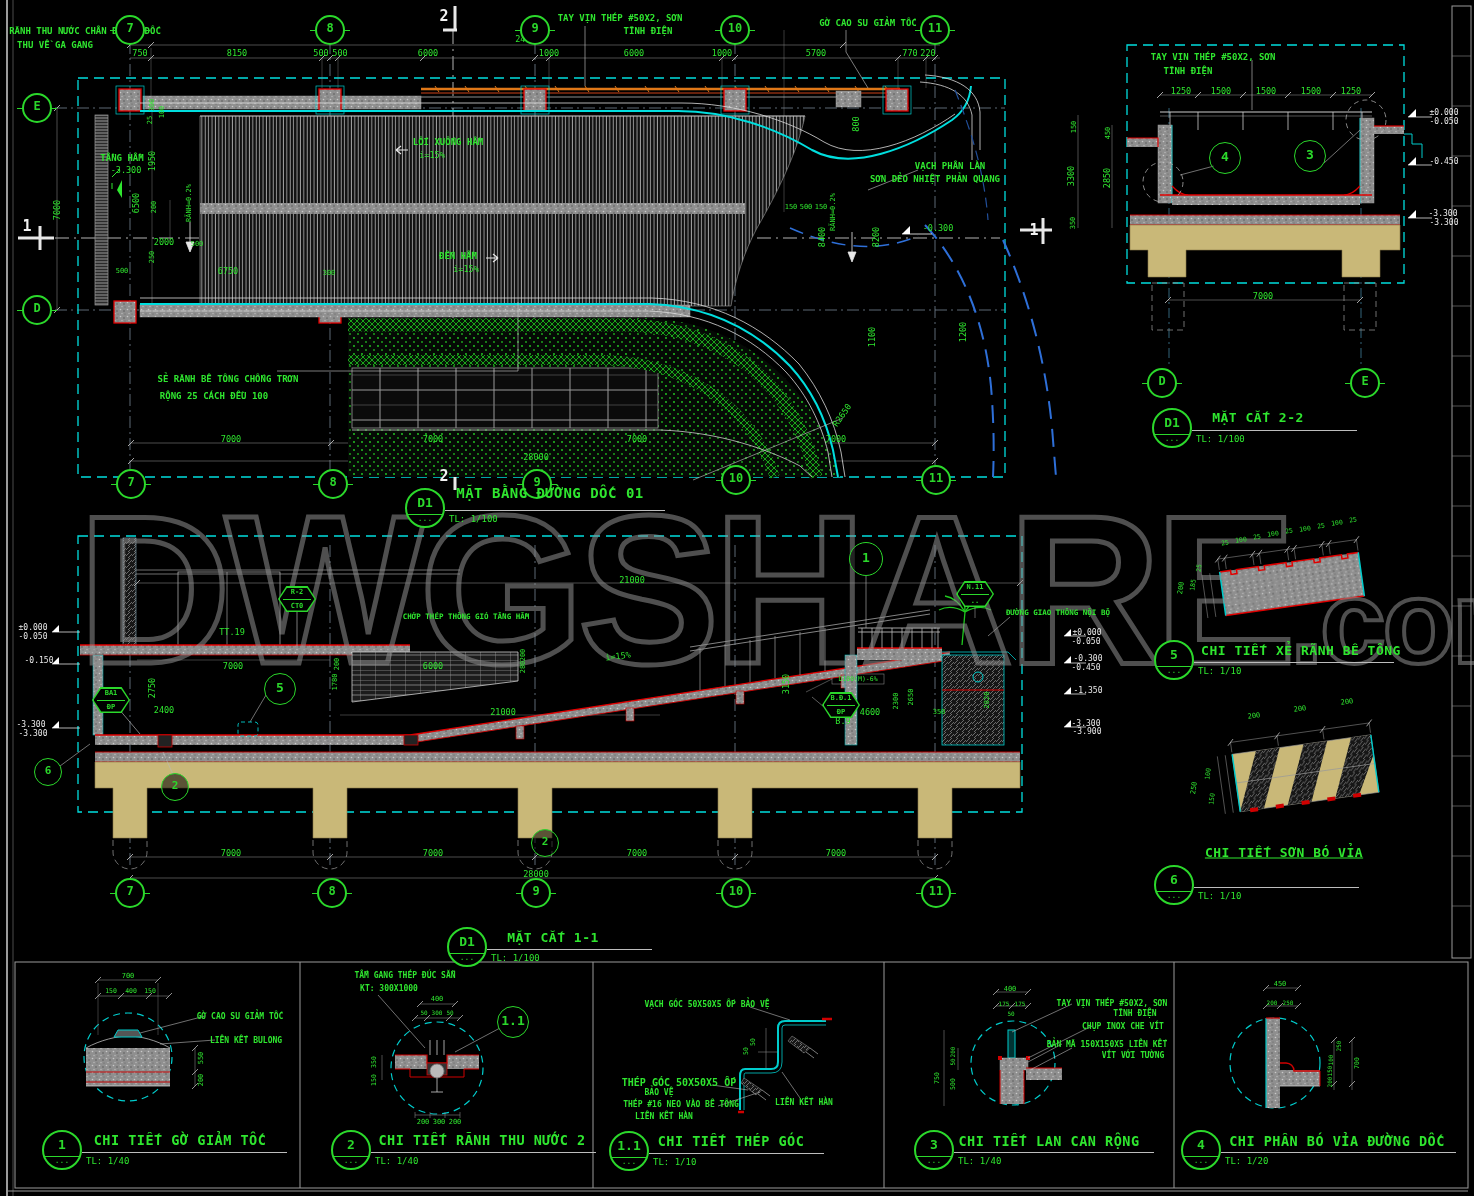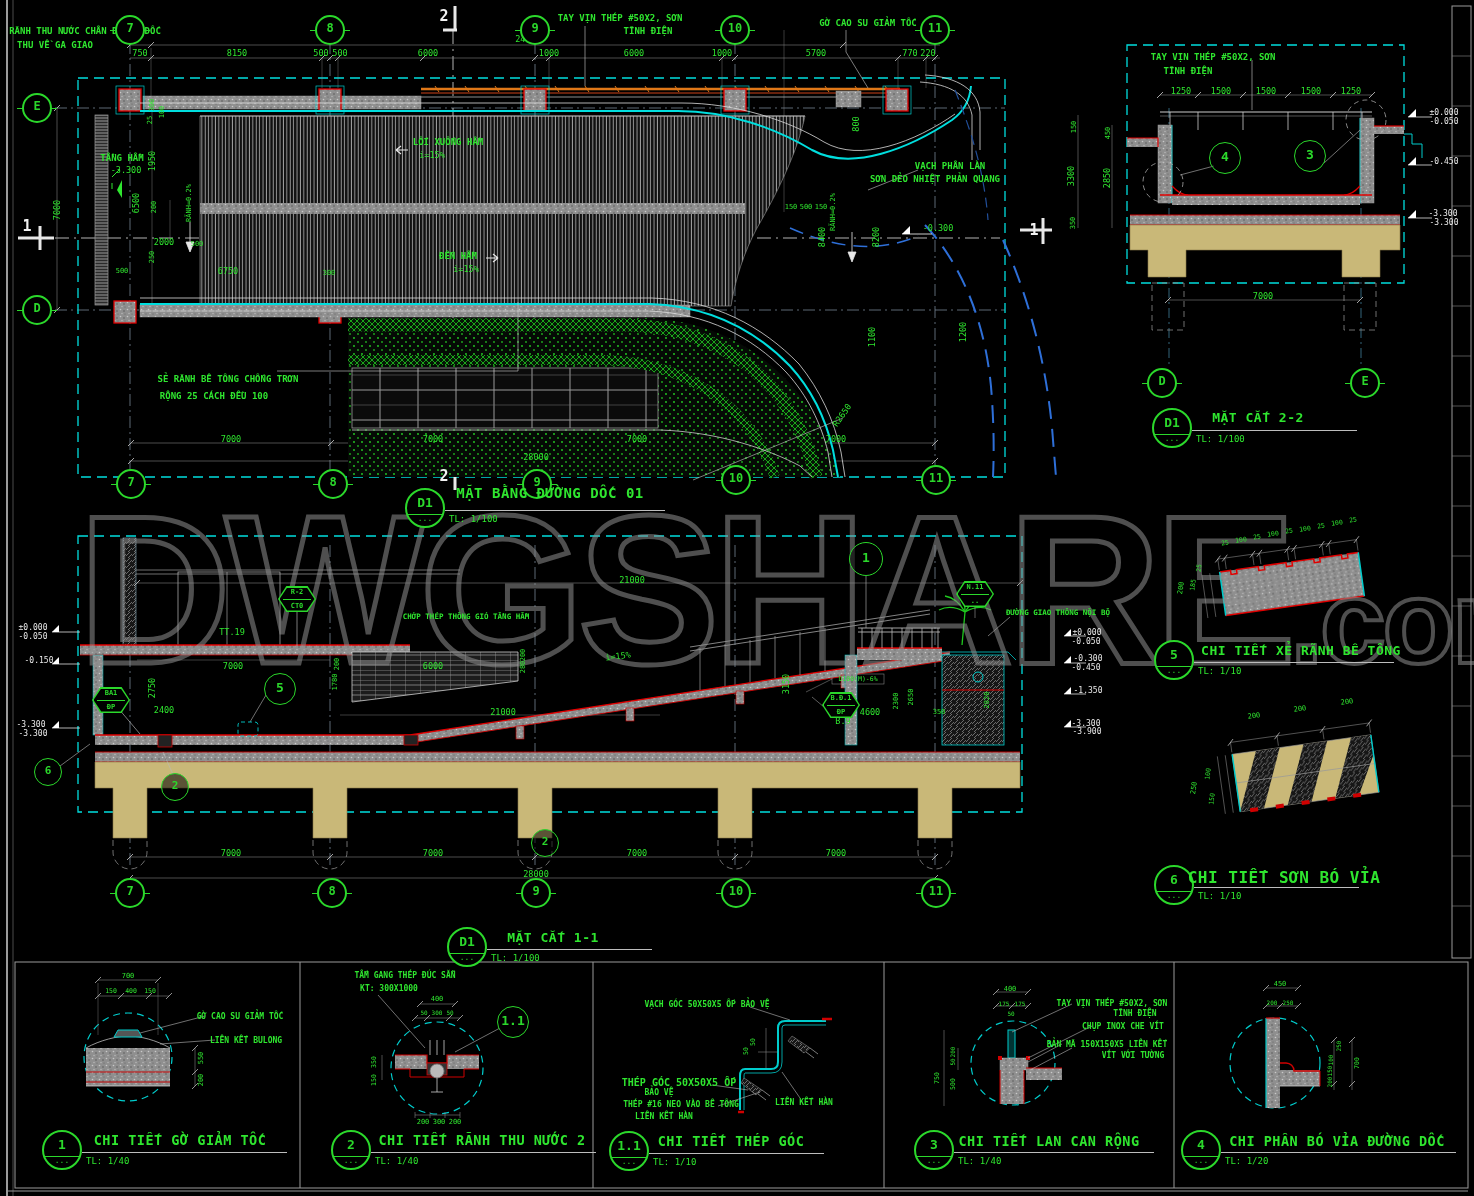--- a/index.html
+++ b/index.html
@@ -412,21 +412,21 @@
  <path d="M1263,991l6,-6M1295,991l6,-6M1263,1009l6,-6M1277,1009l6,-6M1295,1009l6,-6" stroke="#cfcfcf" stroke-width="0.7"></path>
  <path d="M1334,1040V1090M1352,1040V1090" stroke="#9b9b9b" stroke-width="0.5"></path>
  <path d="M1331,1043l6,-6M1331,1087l6,-6M1349,1043l6,-6M1349,1087l6,-6" stroke="#cfcfcf" stroke-width="0.7"></path>
 </g>
 </svg>
 
 <div id="wm"><span class="big">DWGSHARE</span><span class="sml">.com</span></div>
 
 <div id="anno-layer">
       <div class="an lbl" style="transform: translate(-50%, -50%) rotate(0deg); left: 85px; top: 31px;">RÃNH THU NƯỚC CHÂN ĐƯỜNG DỐC</div>
-      <div class="an lbl" style="transform: translate(-50%, -50%) rotate(0deg); left: 55px; top: 45px;">THU VỀ GA GIAO</div>
+      <div class="an lbl" style="transform: translate(-50%, -50%) rotate(0deg); left: 55px; top: 45px;">THU VỀ GA GANG</div>
       <div class="an g" style="transform: translate(-50%, -50%) rotate(0deg); left: 140px; top: 53px;">750</div>
       <div class="an g" style="transform: translate(-50%, -50%) rotate(0deg); left: 237px; top: 53px;">8150</div>
       <div class="an g" style="transform: translate(-50%, -50%) rotate(0deg); left: 321px; top: 53px;">500</div>
       <div class="an g" style="transform: translate(-50%, -50%) rotate(0deg); left: 340px; top: 53px;">500</div>
       <div class="an g" style="transform: translate(-50%, -50%) rotate(0deg); left: 428px; top: 53px;">6000</div>
       <div class="an g" style="transform: translate(-50%, -50%) rotate(0deg); left: 528px; top: 39px;">24200</div>
       <div class="an g" style="transform: translate(-50%, -50%) rotate(0deg); left: 549px; top: 53px;">1000</div>
       <div class="an g" style="transform: translate(-50%, -50%) rotate(0deg); left: 634px; top: 53px;">6000</div>
       <div class="an g" style="transform: translate(-50%, -50%) rotate(0deg); left: 722px; top: 53px;">1000</div>
       <div class="an g" style="transform: translate(-50%, -50%) rotate(0deg); left: 816px; top: 53px;">5700</div>
@@ -682,21 +682,21 @@
         <div class="n">5</div>
         <div class="d">...</div>
       </div>
       <div class="tlab" style="font-size: 13px; left: 1301px; top: 650px;">CHI TIẾT XẺ RÃNH BÊ TÔNG</div>
       <div class="tline" style="left: 1194px; top: 662px; width: 200px;"></div>
       <div class="tsc" style="left: 1198px; top: 666px;">TL: 1/10</div>
       <div class="tb" style="left: 1174px; top: 885px;">
         <div class="n">6</div>
         <div class="d">...</div>
       </div>
-      <div class="tlab" style="font-size: 16px; left: 1284px; top: 877px;">CHI TIẾT SƠN BÓ VỈA</div>
+      <div class="tlab" style="font-size: 13px; left: 1284px; top: 852px; text-decoration: underline;">CHI TIẾT SƠN BÓ VỈA</div>
       <div class="tline" style="left: 1194px; top: 887px; width: 165px;"></div>
       <div class="tsc" style="left: 1198px; top: 891px;">TL: 1/10</div>
       <div class="tb" style="left: 62px; top: 1150px;">
         <div class="n">1</div>
         <div class="d">...</div>
       </div>
       <div class="tlab" style="font-size: 13.5px; left: 180px; top: 1140px;">CHI TIẾT GỜ GIẢM TỐC</div>
       <div class="tline" style="left: 82px; top: 1152px; width: 205px;"></div>
       <div class="tsc" style="left: 86px; top: 1156px;">TL: 1/40</div>
       <div class="tb" style="left: 351px; top: 1150px;">

